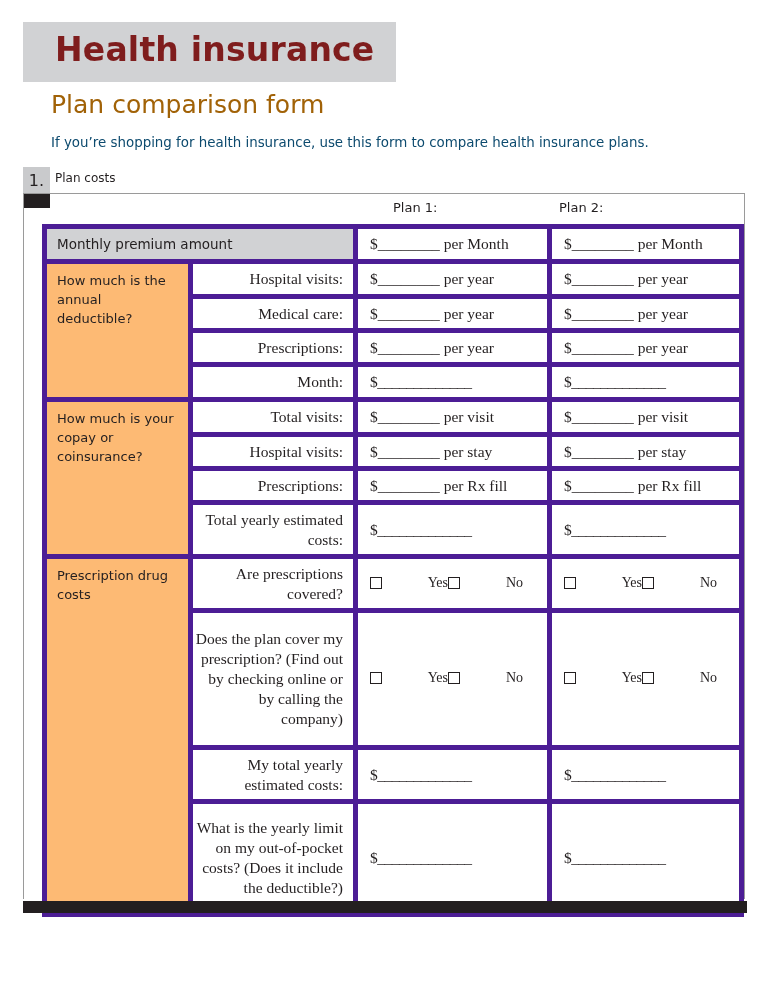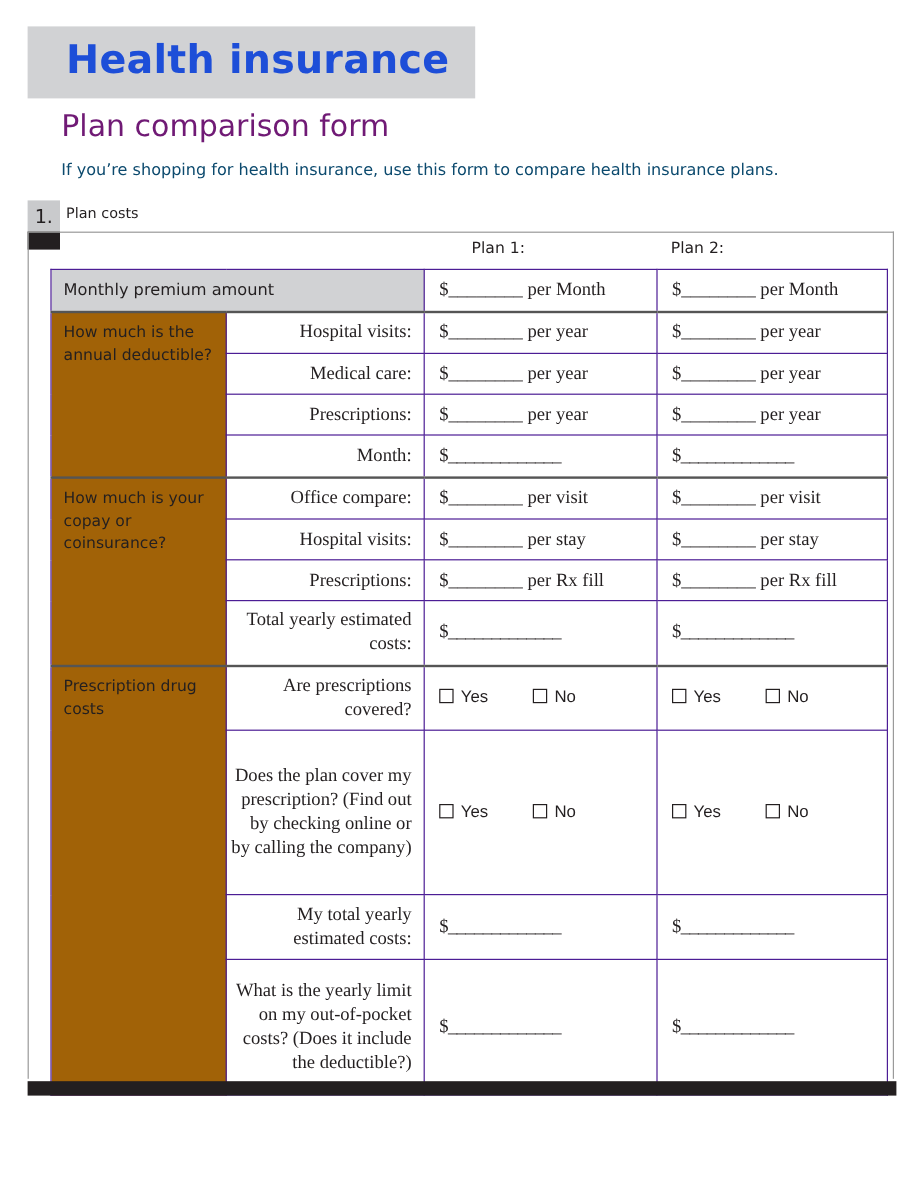--- a/index.html
+++ b/index.html
@@ -1,35 +1,35 @@
 <!DOCTYPE html>
 <html><head>
 <meta charset="utf-8">
 <style>
   html, body { margin:0; padding:0; background:#ffffff; }
   body { width:768px; height:994px; position:relative; overflow:hidden; color:#231f20; }
   .header-box { position:absolute; left:23px; top:22px; width:373px; height:60px; background:#d1d2d4; }
-  .header-title { position:absolute; left:32px; top:8px; font-family:"DejaVu Sans", sans-serif; font-weight:bold; font-size:33px; letter-spacing:0.2px; color:#1d4ed8; }
-  .subtitle { position:absolute; left:51px; top:90px; font-family:"DejaVu Sans", sans-serif; font-size:25px; color:#701a75; }
+  .header-title { position:absolute; left:32px; top:8px; font-family:"DejaVu Sans", sans-serif; font-weight:bold; font-size:33px; letter-spacing:0.2px; color:#7f1d1d; }
+  .subtitle { position:absolute; left:51px; top:90px; font-family:"DejaVu Sans", sans-serif; font-size:25px; color:#a16207; }
   .intro { position:absolute; left:51px; top:135px; font-family:"DejaVu Sans", sans-serif; font-size:13.4px; color:#0c4a6e; }
   .sec-num { position:absolute; left:23px; top:167px; width:27px; height:26px; background:#c9cacc; font-family:"DejaVu Sans", sans-serif; font-size:16px; text-align:center; line-height:28px; }
   .sec-black { position:absolute; left:23px; top:193px; width:27px; height:15px; background:#231f20; }
   .sec-title { position:absolute; left:55px; top:171px; font-family:"DejaVu Sans", sans-serif; font-size:12px; }
   .frame { position:absolute; left:23px; top:193px; width:722px; height:706px; border-top:1.5px solid #9a9a9a; border-right:1.5px solid #9a9a9a; border-left:1.5px solid #9a9a9a; box-sizing:border-box; }
   .bottom-bar { position:absolute; left:23px; top:901px; width:724px; height:12px; background:#231f20; }
   .plan-head { position:absolute; top:200px; font-family:"DejaVu Sans", sans-serif; font-size:13px; }
   table.grid { position:absolute; left:42px; top:224px; border-collapse:collapse; table-layout:fixed; width:697px; }
-  table.grid td { border:1px solid #4c1d95; padding:0; vertical-align:middle; }
-  td.group { background:#a16207; vertical-align:top !important; font-family:"DejaVu Sans", sans-serif; font-size:13px; padding:7px 10px 0 10px !important; line-height:19px; }
+  table.grid td { border:5px solid #4c1d95; padding:0; vertical-align:middle; }
+  td.group { background:#fdba74; vertical-align:top !important; font-family:"DejaVu Sans", sans-serif; font-size:13px; padding:7px 10px 0 10px !important; line-height:19px; }
   td.premium { background:#d1d2d4; font-family:"DejaVu Sans", sans-serif; font-size:13.5px; padding-left:10px !important; }
   td.label { text-align:right; font-family:"Liberation Serif", serif; font-size:15.5px; padding-right:10px !important; line-height:20px; }
   td.val { font-family:"Liberation Serif", serif; font-size:15.5px; padding-left:12px !important; }
   tr.thick td { border-top:2px solid #555; }
   .blank { letter-spacing:-0.5px;margin-top:20px; }
-  .cb { font-family:Liberation Sans, sans-serif; font-size:14px; display:inline-flex; align-items:center; }
+  .cb { font-family:Liberation Serif, serif; font-size:14px; display:inline-flex; align-items:center;gap:40px; }
   .box { display:inline-block; width:10px; height:10px; border:1.2px solid #231f20; margin-right:6px; }
   .cb-yes { width:78px; }
 </style>
 </head>
 <body>
 
 <div class="header-box">
   <div class="header-title">Health insurance</div>
 </div>
 <div class="subtitle">Plan comparison form</div>
@@ -76,21 +76,21 @@
     <td class="val">$________ per year</td>
   </tr>
   <tr style="height:35px">
     <td class="label">Month:</td>
     <td class="val blank">$_____________</td>
     <td class="val blank">$_____________</td>
   </tr>
 
   <tr class="thick" style="height:35px">
     <td class="group" rowspan="4">How much is your copay or coinsurance?</td>
-    <td class="label">Office compare:</td>
+    <td class="label">Total visits:</td>
     <td class="val">$________ per visit</td>
     <td class="val">$________ per visit</td>
   </tr>
   <tr style="height:34px">
     <td class="label">Hospital visits:</td>
     <td class="val">$________ per stay</td>
     <td class="val">$________ per stay</td>
   </tr>
   <tr style="height:34px">
     <td class="label">Prescriptions:</td>

